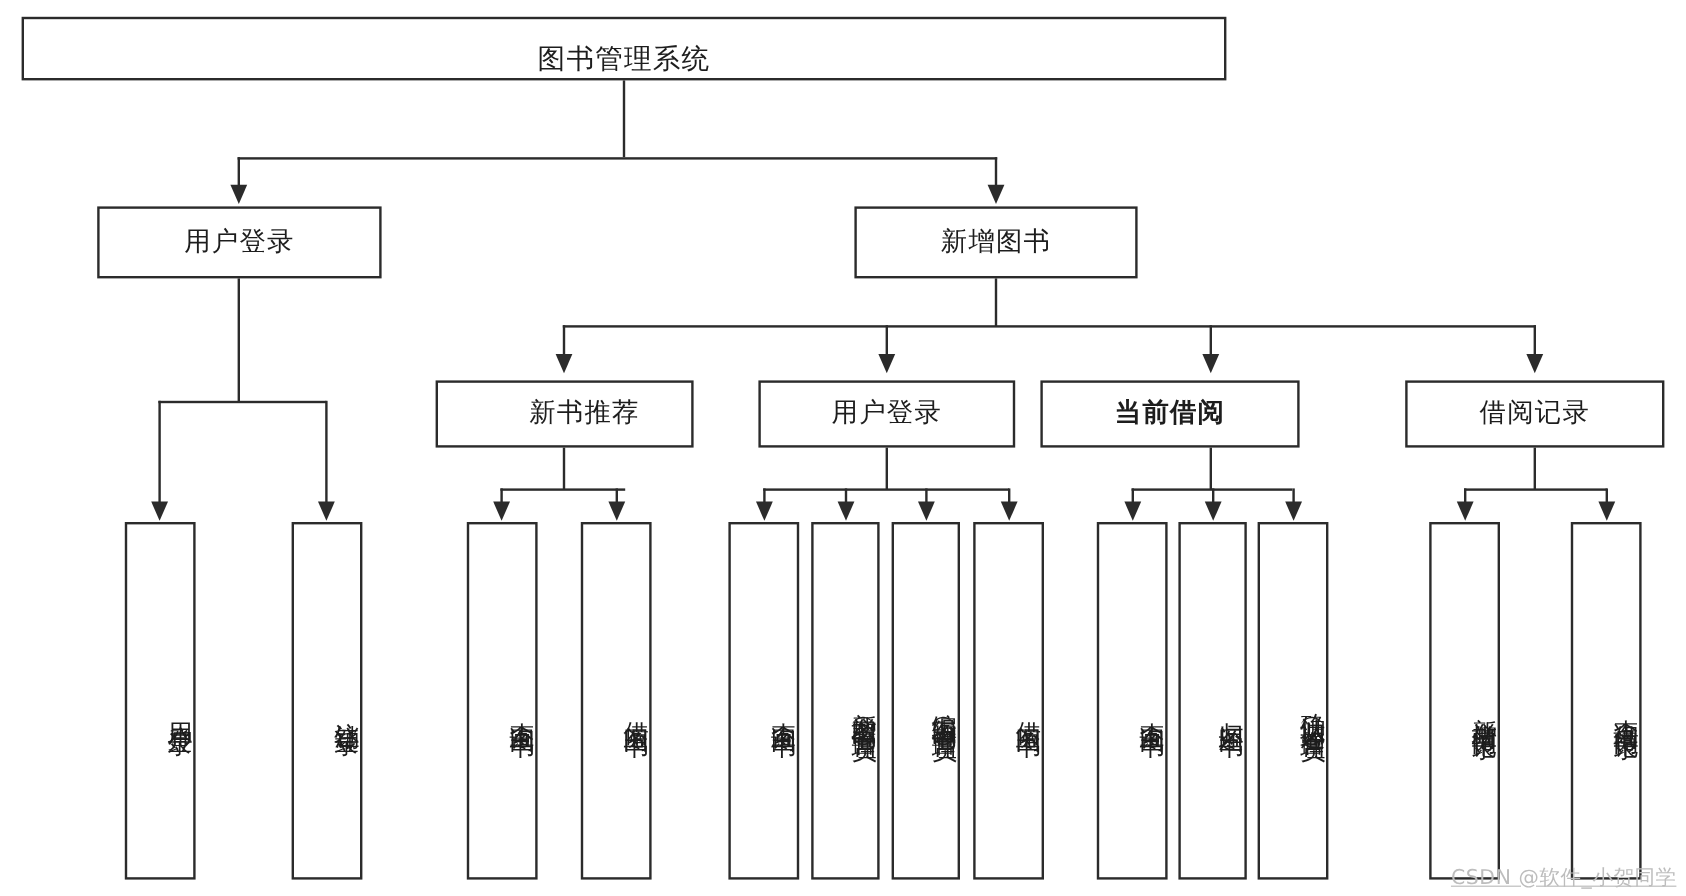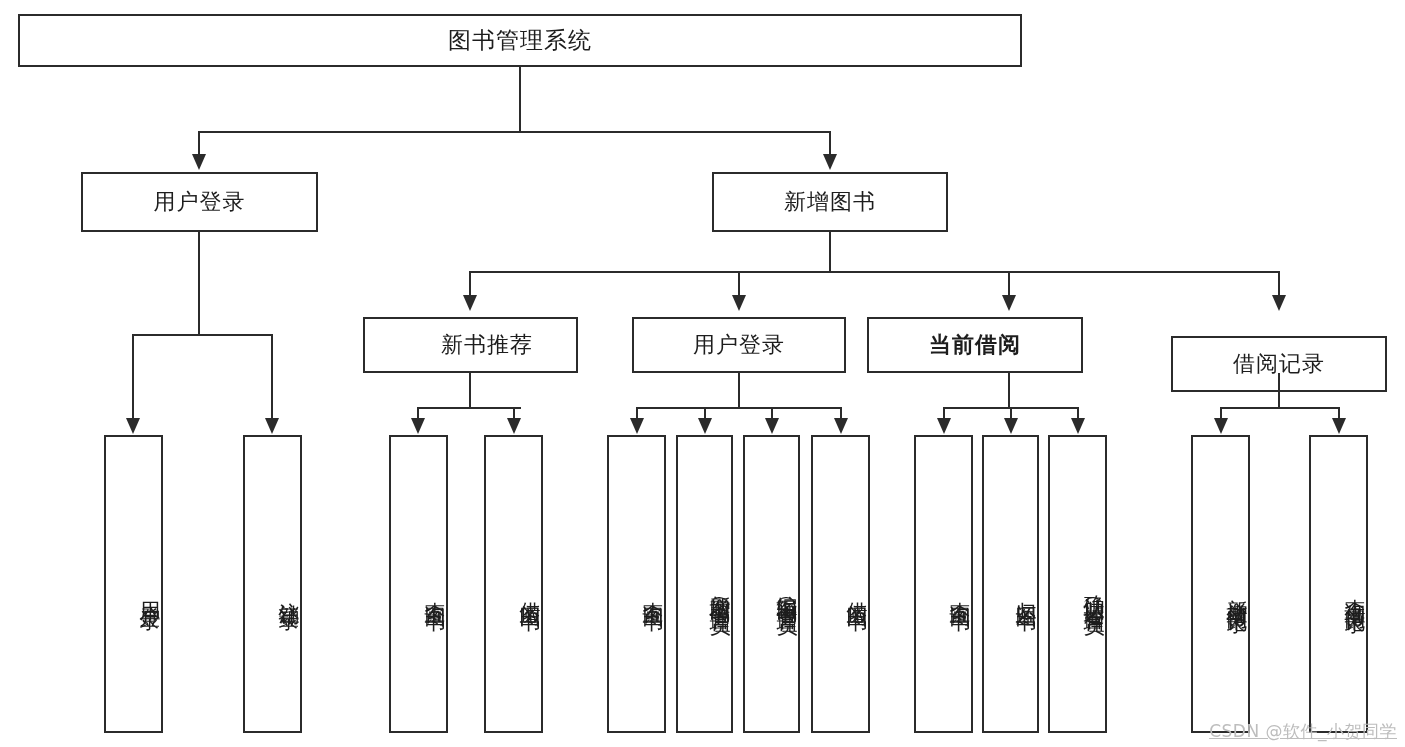--- a/index.html
+++ b/index.html
@@ -70,21 +70,21 @@
     white-space:nowrap;
     pointer-events:none;
     text-decoration:underline;
   }
 </style>
 </head>
 <body>
 
 <div id="diagram-root">
 
-  <div class="node h root" style="left:18px;top:14px;width:1004px;height:53px;">
+  <div class="node h root" style="left:18px;top:14px;width:1004px;height:53px;align-items:flex-end;">
     <span>图书管理系统</span>
   </div>
 
   <div class="edge v" style="left:519px;top:67px;height:64px;"></div>
 
   <div class="edge h" style="left:198px;top:131px;width:633px;"></div>
 
   <div class="edge v" style="left:198px;top:131px;height:24px;"></div>
   <div class="arrow" style="left:192px;top:154px;"></div>
   <div class="edge v" style="left:829px;top:131px;height:24px;"></div>
@@ -117,21 +117,21 @@
 
   <div class="node h" style="left:363px;top:317px;width:215px;height:56px;padding-left:33px;">
     <span>新书推荐</span>
   </div>
   <div class="node h" style="left:632px;top:317px;width:214px;height:56px;">
     <span>用户登录</span>
   </div>
   <div class="node h" style="left:867px;top:317px;width:216px;height:56px;font-weight:bold;">
     <span>当前借阅</span>
   </div>
-  <div class="node h" style="left:1171px;top:317px;width:216px;height:56px;margin-top:19px;">
+  <div class="node h" style="left:1171px;top:317px;width:216px;height:56px;">
     <span>借阅记录</span>
   </div>
 
   <div class="edge v" style="left:469px;top:373px;height:35px;"></div>
   <div class="edge h" style="left:417px;top:407px;width:104px;"></div>
   <div class="edge v" style="left:417px;top:407px;height:12px;"></div>
   <div class="arrow" style="left:411px;top:418px;"></div>
   <div class="edge v" style="left:513px;top:407px;height:12px;"></div>
   <div class="arrow" style="left:507px;top:418px;"></div>
 

